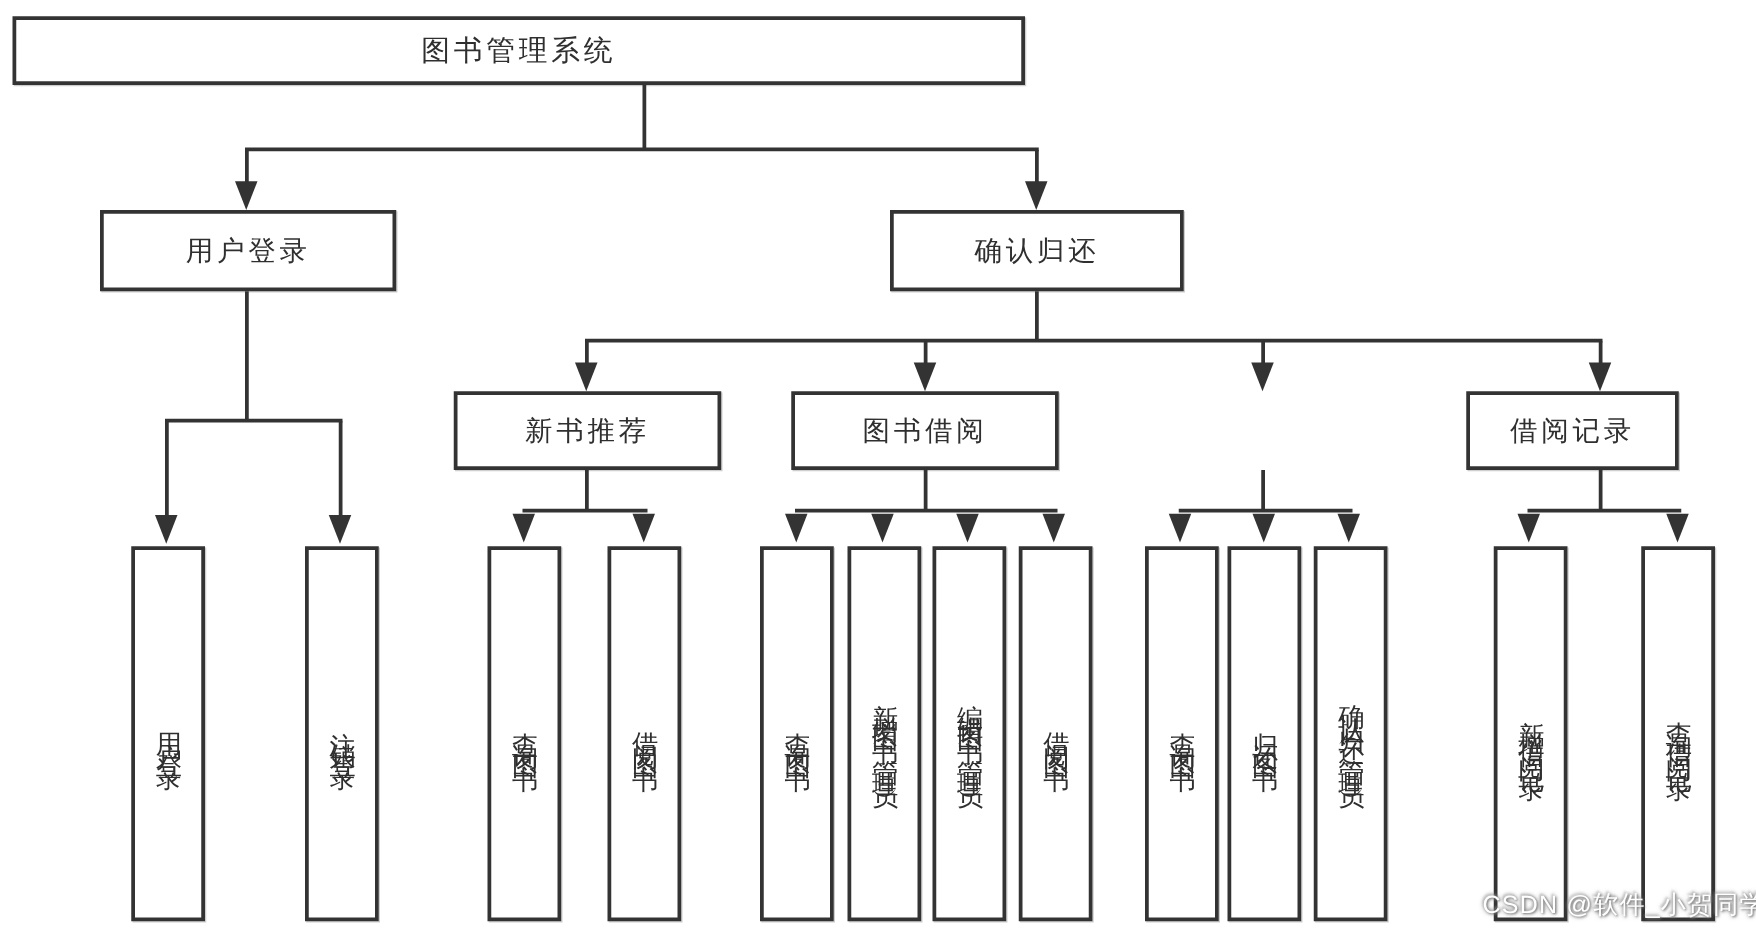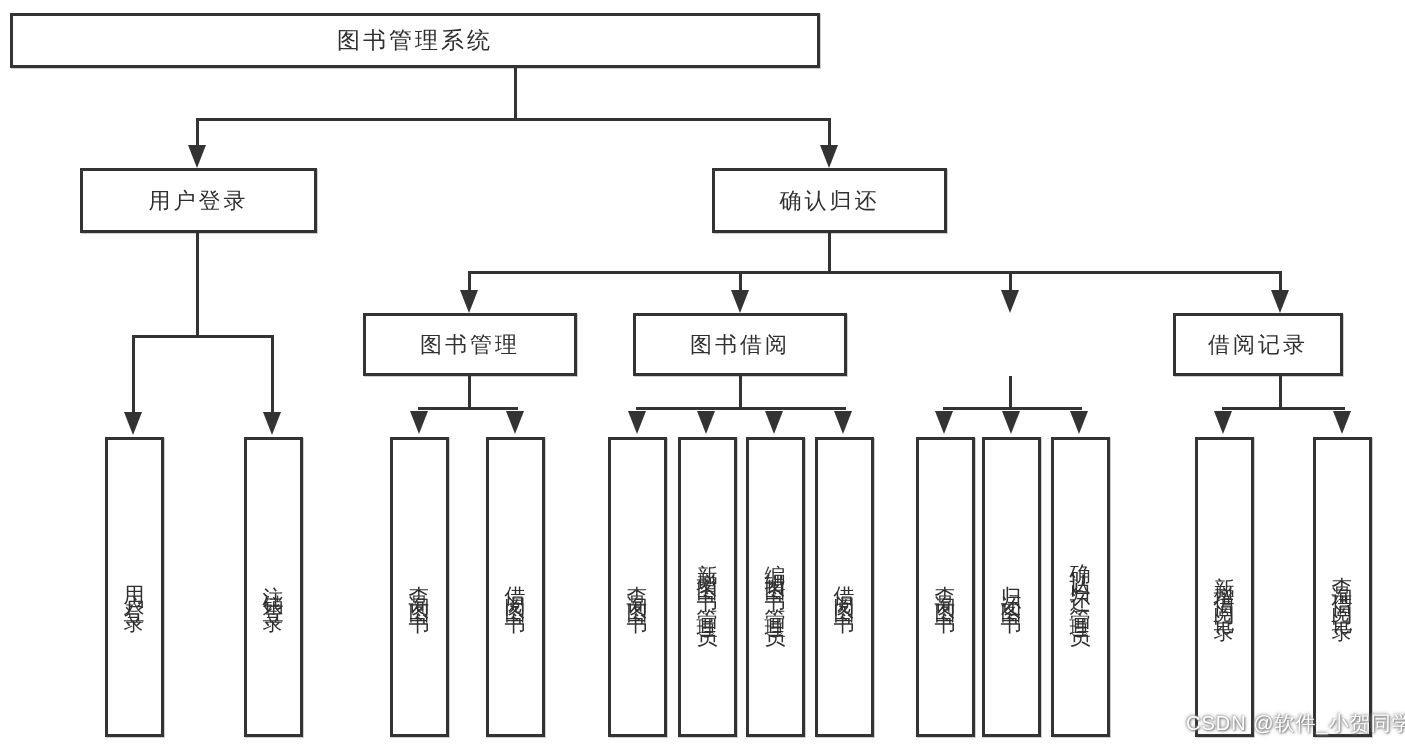--- a/index.html
+++ b/index.html
@@ -94,21 +94,21 @@
   <div class="line" style="left:468px; top:271px; width:814px; height:3px;"></div>
   <div class="line" style="left:468px; top:273px; width:3px; height:20px;"></div>
   <div class="arrow" style="left:460px; top:290px;"></div>
   <div class="line" style="left:739px; top:273px; width:3px; height:20px;"></div>
   <div class="arrow" style="left:731px; top:290px;"></div>
   <div class="line" style="left:1009px; top:273px; width:3px; height:20px;"></div>
   <div class="arrow" style="left:1001px; top:290px;"></div>
   <div class="line" style="left:1279px; top:273px; width:3px; height:20px;"></div>
   <div class="arrow" style="left:1271px; top:290px;"></div>
 
-  <div class="box hbox" style="left:363px; top:313px; width:214px; height:63px;">图书管理</div>
+  <div class="box hbox" style="left:363px; top:313px; width:214px; height:63px;">新书推荐</div>
   <div class="box hbox" style="left:633px; top:313px; width:214px; height:63px;">图书借阅</div>
   <div class="box hbox" style="left:1173px; top:313px; width:170px; height:63px;">借阅记录</div>
 
   <div class="line" style="left:468px; top:376px; width:3px; height:33px;"></div>
   <div class="line" style="left:418px; top:407px; width:100px; height:3px;"></div>
   <div class="arrow" style="left:410px; top:411px;"></div>
   <div class="arrow" style="left:506px; top:411px;"></div>
 
   <div class="line" style="left:739px; top:376px; width:3px; height:33px;"></div>
   <div class="line" style="left:636px; top:407px; width:210px; height:3px;"></div>

